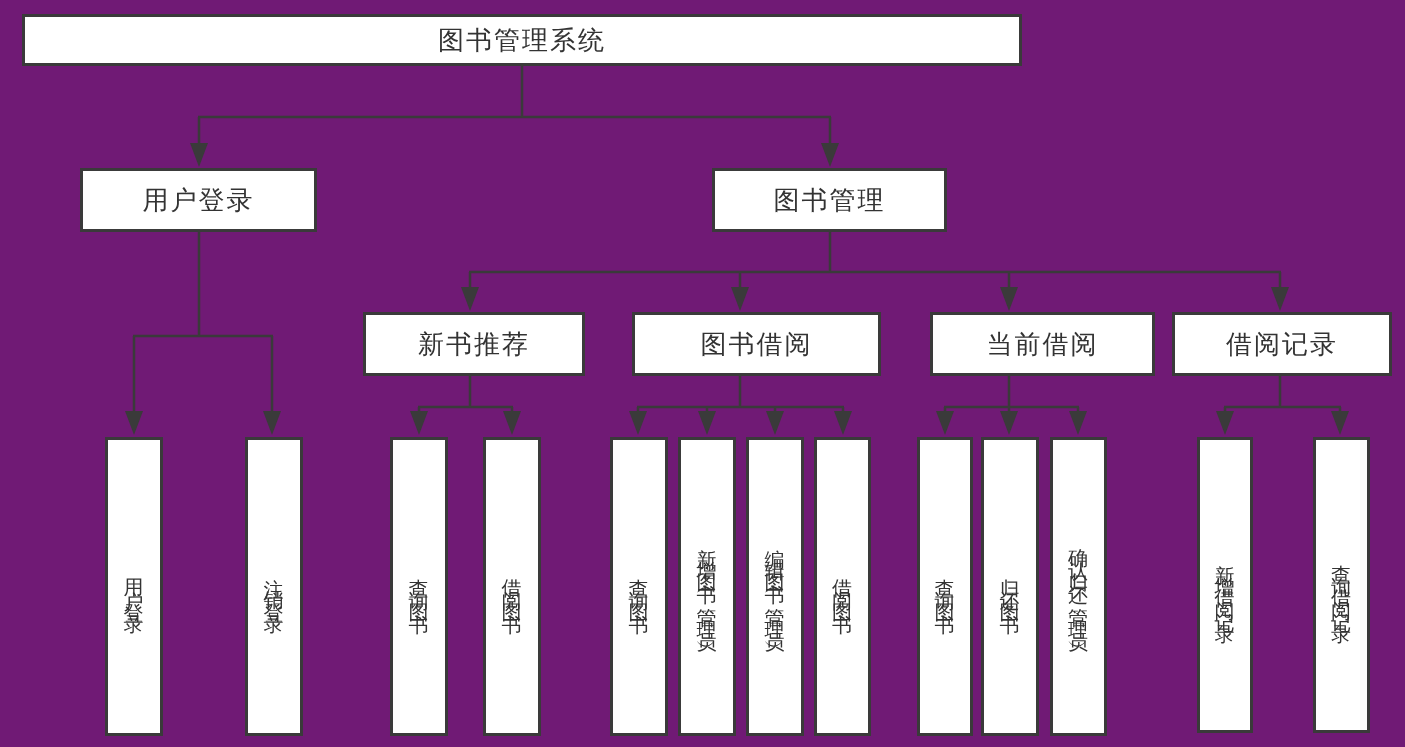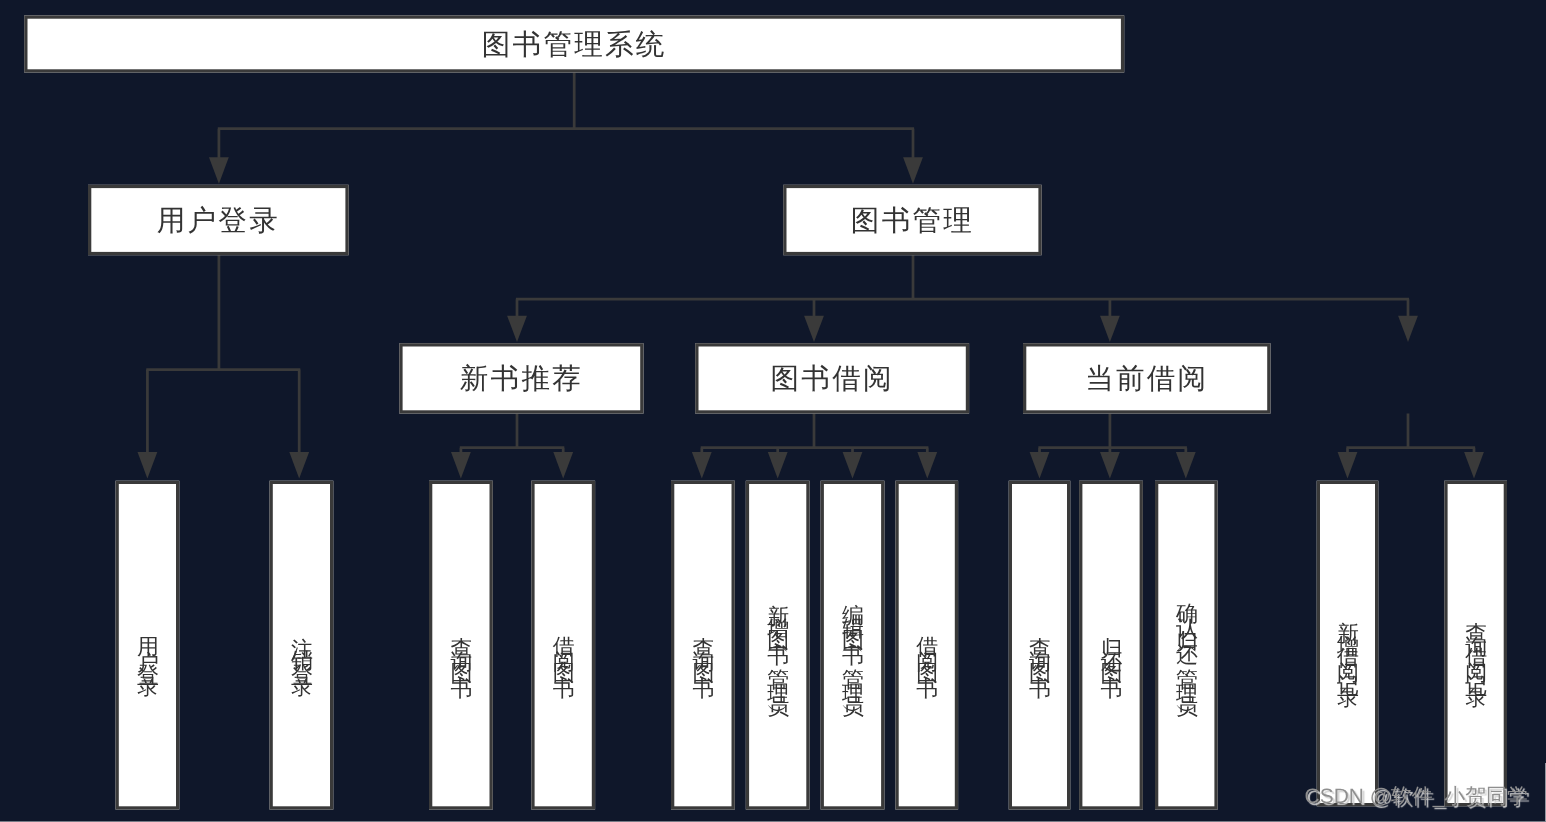--- a/index.html
+++ b/index.html
@@ -1,19 +1,19 @@
 <!DOCTYPE html>
 <html><head>
 <meta charset="utf-8">
 <style>
   html,body { margin:0; padding:0; background:#ffffff; }
   #stage {
     position:relative;
     width:1405px; height:747px;
-    background:#0f172a;
+    background:#701a75;
     font-family:"Liberation Sans", sans-serif;
     overflow:hidden;
   }
   #edges { position:absolute; left:0; top:0; width:1405px; height:747px; }
   .box {
     position:absolute;
     box-sizing:border-box;
     border:3px solid #3a3a3a;
     background:#ffffff;
     display:flex;
@@ -113,20 +113,23 @@
 
   <div class="box h" style="left:363px; top:312px; width:222px; height:64px;">
     <span class="lbl">新书推荐</span>
   </div>
   <div class="box h" style="left:632px; top:312px; width:249px; height:64px;">
     <span class="lbl">图书借阅</span>
   </div>
   <div class="box h" style="left:902px; top:312px; width:225px; height:64px;margin-left:28px;">
     <span class="lbl">当前借阅</span>
   </div>
+  <div class="box h" style="left:1172px; top:312px; width:220px; height:64px;">
+    <span class="lbl">借阅记录</span>
+  </div>
 
   <div class="box v" style="left:105px; top:437px; width:58px; height:299px;">
     <span class="lbl">用户登录</span>
   </div>
   <div class="box v" style="left:245px; top:437px; width:58px; height:299px;">
     <span class="lbl">注销登录</span>
   </div>
 
   <div class="box v" style="left:390px; top:437px; width:58px; height:299px;">
     <span class="lbl">查询图书</span>
@@ -158,15 +161,14 @@
     <span class="lbl">确认归还（管理员）</span>
   </div>
 
   <div class="box v" style="left:1197px; top:437px; width:56px; height:296px;">
     <span class="lbl">新增借阅记录</span>
   </div>
   <div class="box v" style="left:1313px; top:437px; width:57px; height:296px;">
     <span class="lbl">查询借阅记录</span>
   </div>
 
-  <div id="watermark">CSDN @软件_小贺同学</div>
 
 </div>
 
 </body></html>

